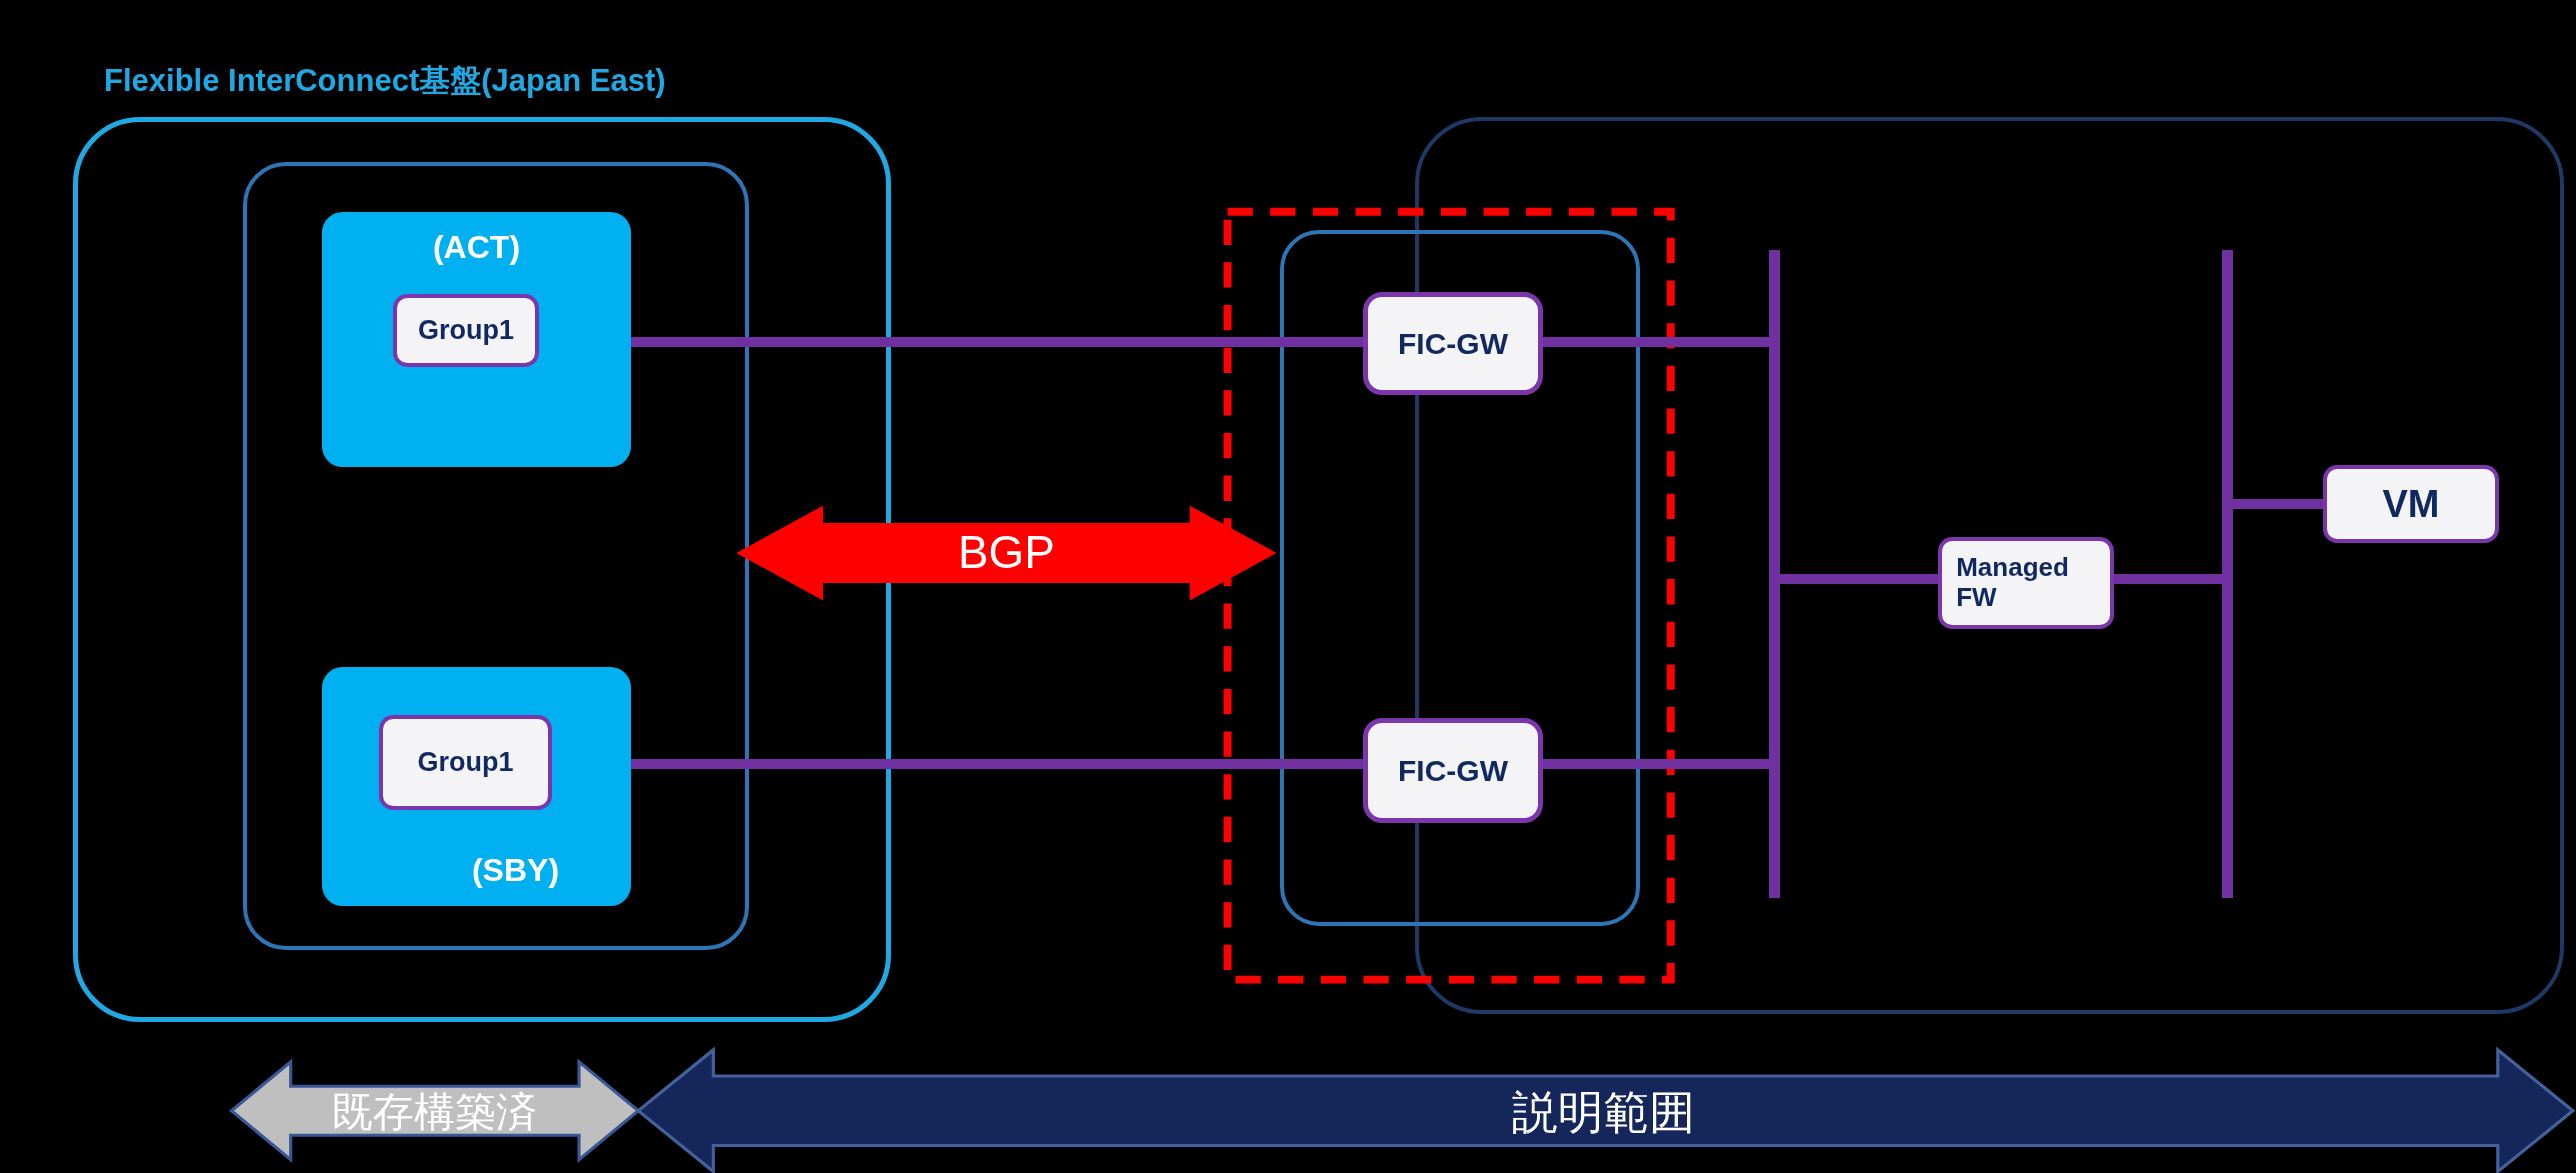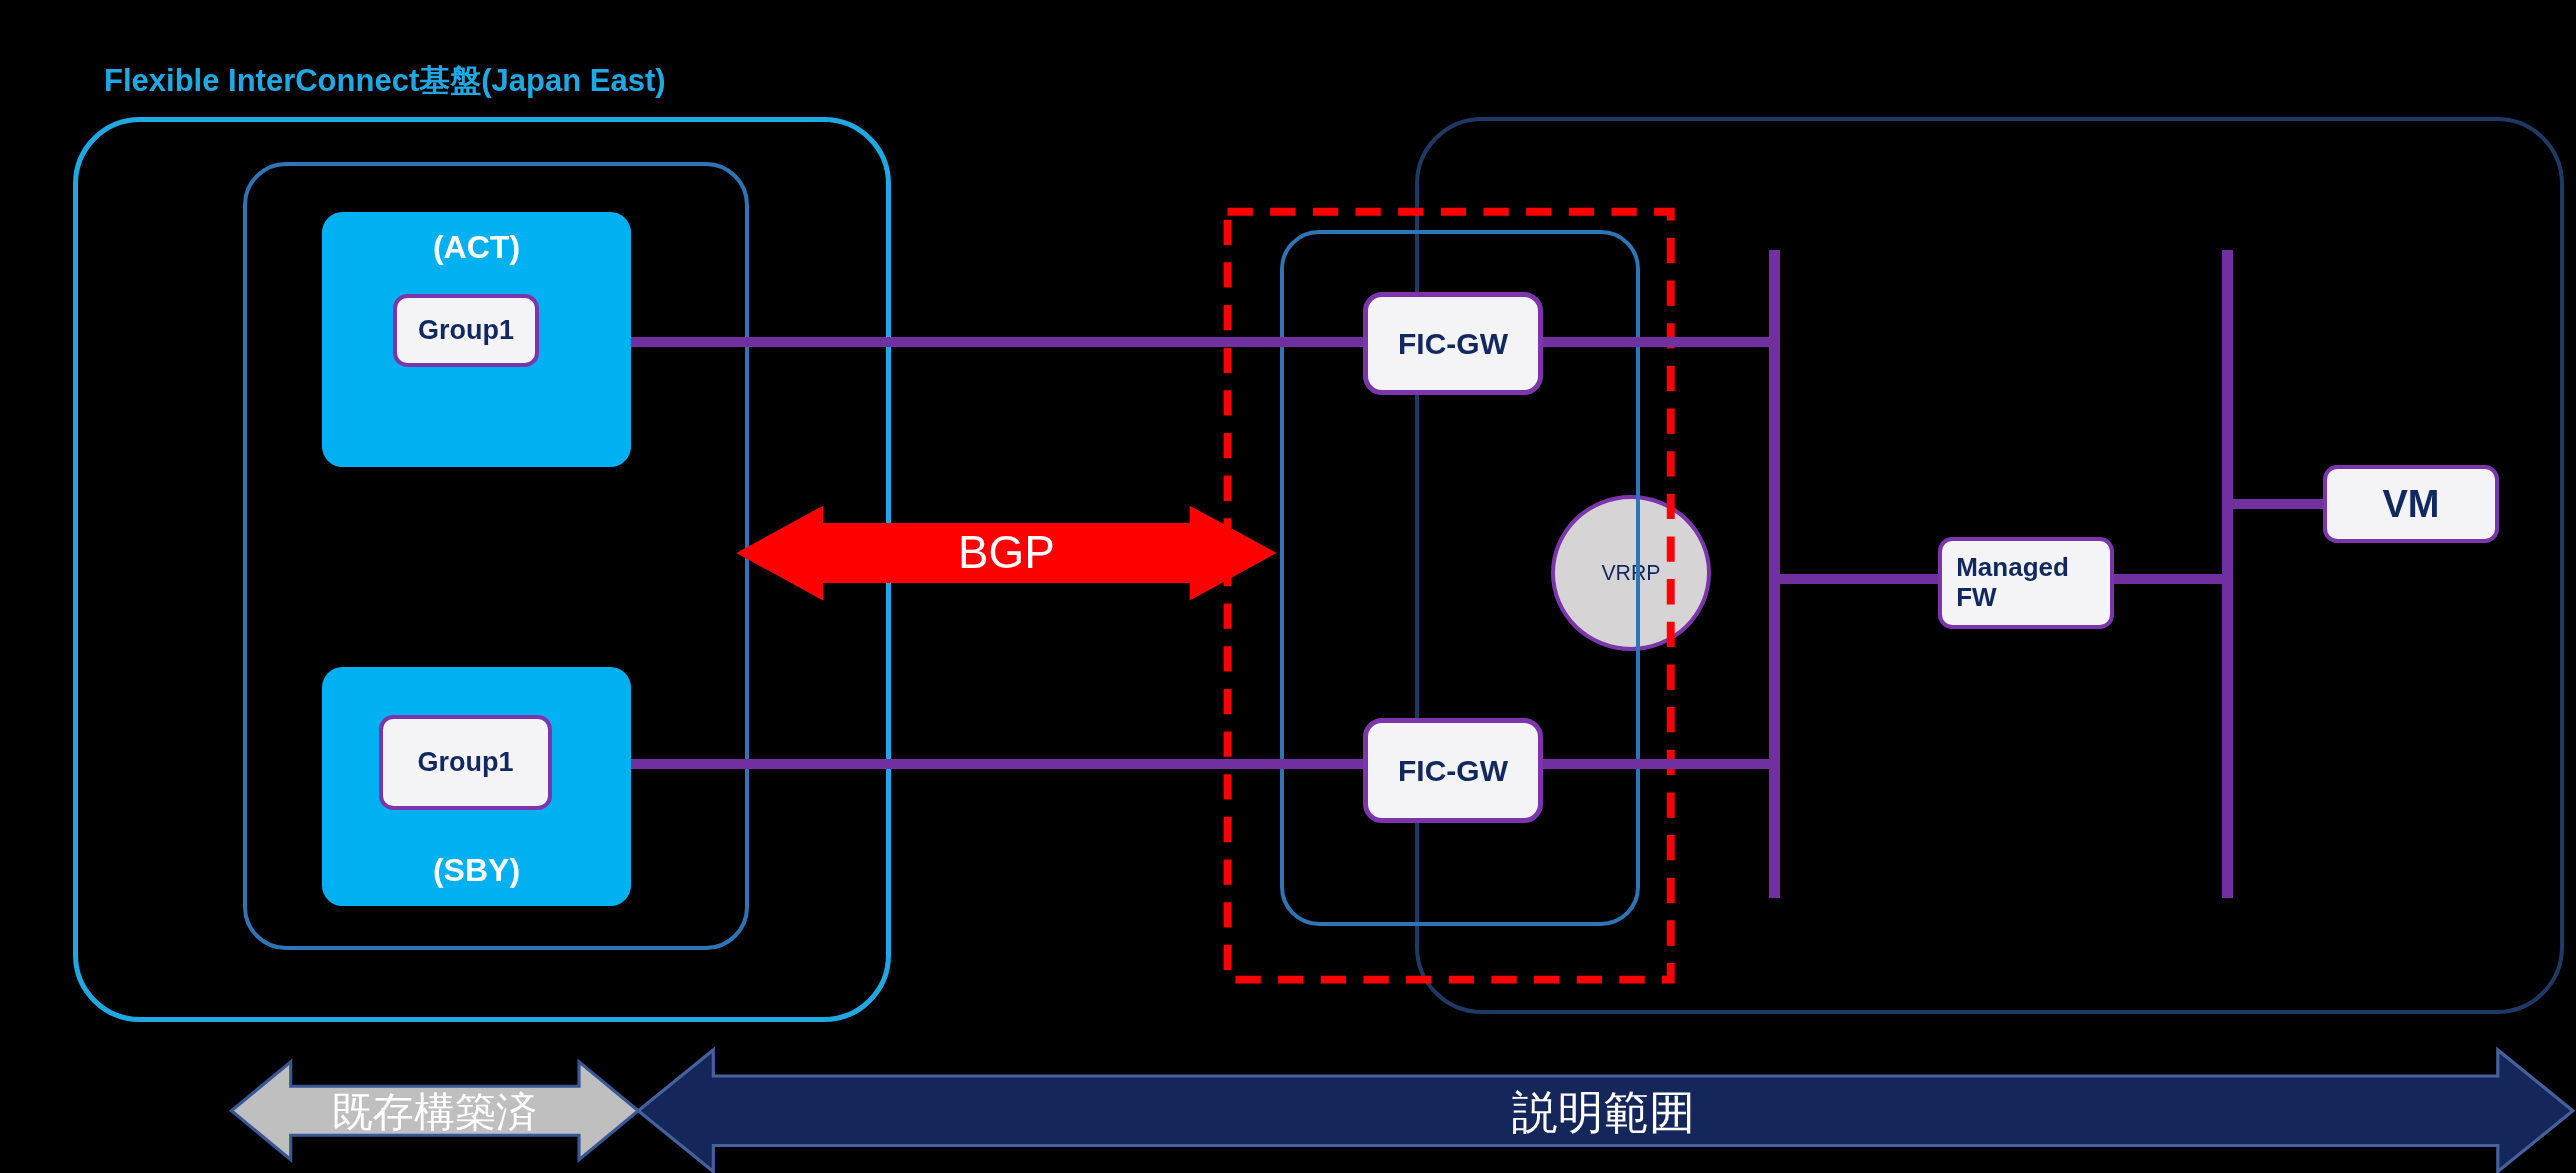--- a/index.html
+++ b/index.html
@@ -14,21 +14,21 @@
   #fic-container-box{left:1280px;top:230px;width:352px;height:688px;border:4px solid #2E75B6;border-radius:39px;z-index:3;}
 
   #title{left:104px;top:60px;font-size:31px;font-weight:bold;color:#1FA8E2;z-index:2;white-space:nowrap;}
 
   
   .cyan-node{background:#00B0F0;border-radius:20.5px;z-index:5;}
   #act-box{left:322px;top:212px;width:309px;height:255px;}
   #sby-box{left:322px;top:667px;width:309px;height:239px;}
   .cyan-node .state-label{position:absolute;left:0;width:100%;text-align:center;color:#fff;font-weight:bold;font-size:32px;}
   #act-label{top:17.4px;}
-  #sby-label{bottom:17.4px;}
+  #sby-label{bottom:17.4px;padding-left:39px;}
 
   .white-node{background:#F4F3F6;border:4.7px solid #7B36AC;border-radius:14.2px;z-index:5;
               display:flex;align-items:center;justify-content:center;
               color:#12295F;font-weight:bold;text-align:left;box-sizing:border-box;}
   #group1-act{left:393px;top:294px;width:146px;height:73px;font-size:27px;}
   #group1-sby{left:379px;top:715px;width:173px;height:95px;font-size:27px;}
   #fic-gw-top{left:1363px;top:292px;width:180px;height:103px;font-size:30px;border-width:5.5px;border-radius:19px;}
   #fic-gw-bottom{left:1363px;top:718px;width:180px;height:105px;font-size:30px;border-width:5.5px;border-radius:19px;}
   #managed-fw{left:1938px;top:537px;width:176px;height:92px;font-size:26px;line-height:1.15;padding:0 14.2px;}
   #vm-box{left:2323px;top:465px;width:176px;height:78px;font-size:38px;}
@@ -56,23 +56,20 @@
 <body>
 
 <div id="stage">
 
   <div class="abs" id="title">Flexible InterConnect基盤(Japan East)</div>
 
   <div class="abs" id="outer-cyan-box"></div>
   <div class="abs" id="inner-blue-box"></div>
   <div class="abs" id="navy-box"></div>
 
-  <div class="abs" id="vrrp-circle">
-    <span>VRRP</span>
-  </div>
 
   <svg class="layer" id="dashed-layer" viewBox="0 0 3261 1486" width="2576" height="1174">
     <rect x="1554" y="268" width="561" height="972" fill="none" stroke="#FF0000" stroke-width="10" stroke-dasharray="32 22"></rect>
   </svg>
   <div class="abs" id="fic-container-box"></div>
 
   <div class="abs pline" id="line-top"></div>
   <div class="abs pline" id="line-bottom"></div>
   <div class="abs pline" id="bar-left"></div>
   <div class="abs pline" id="bar-right"></div>

